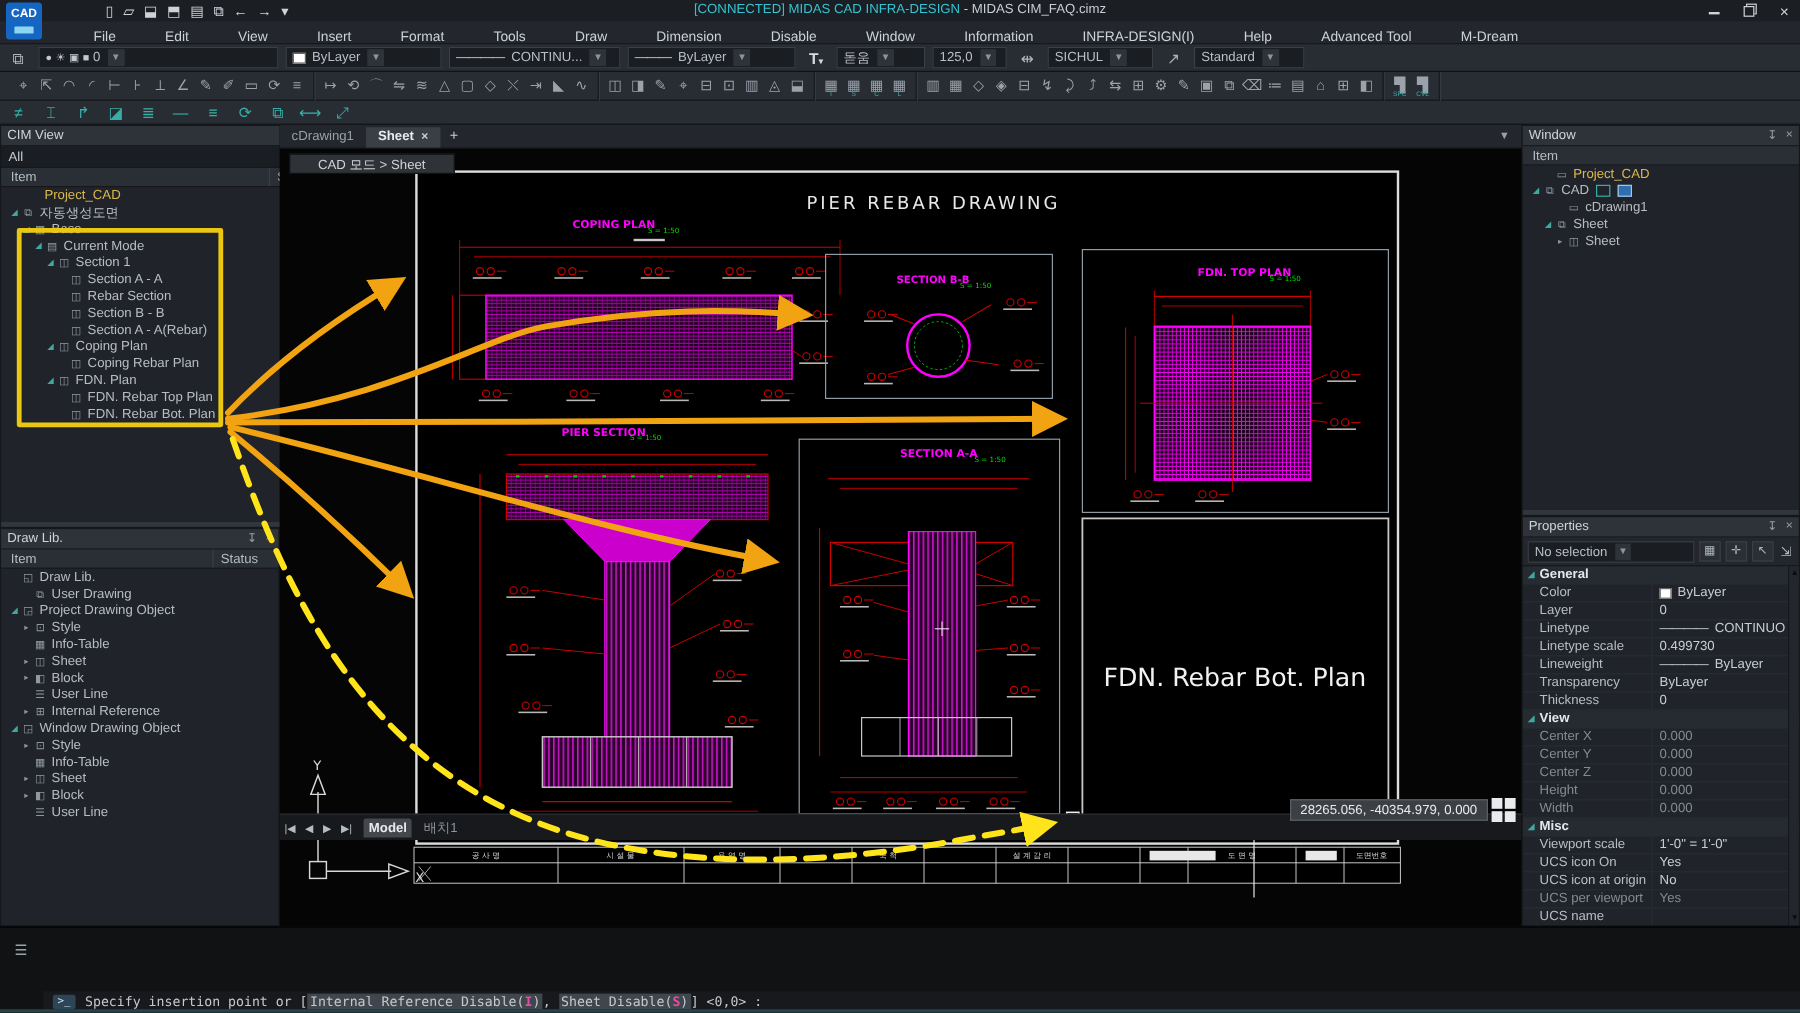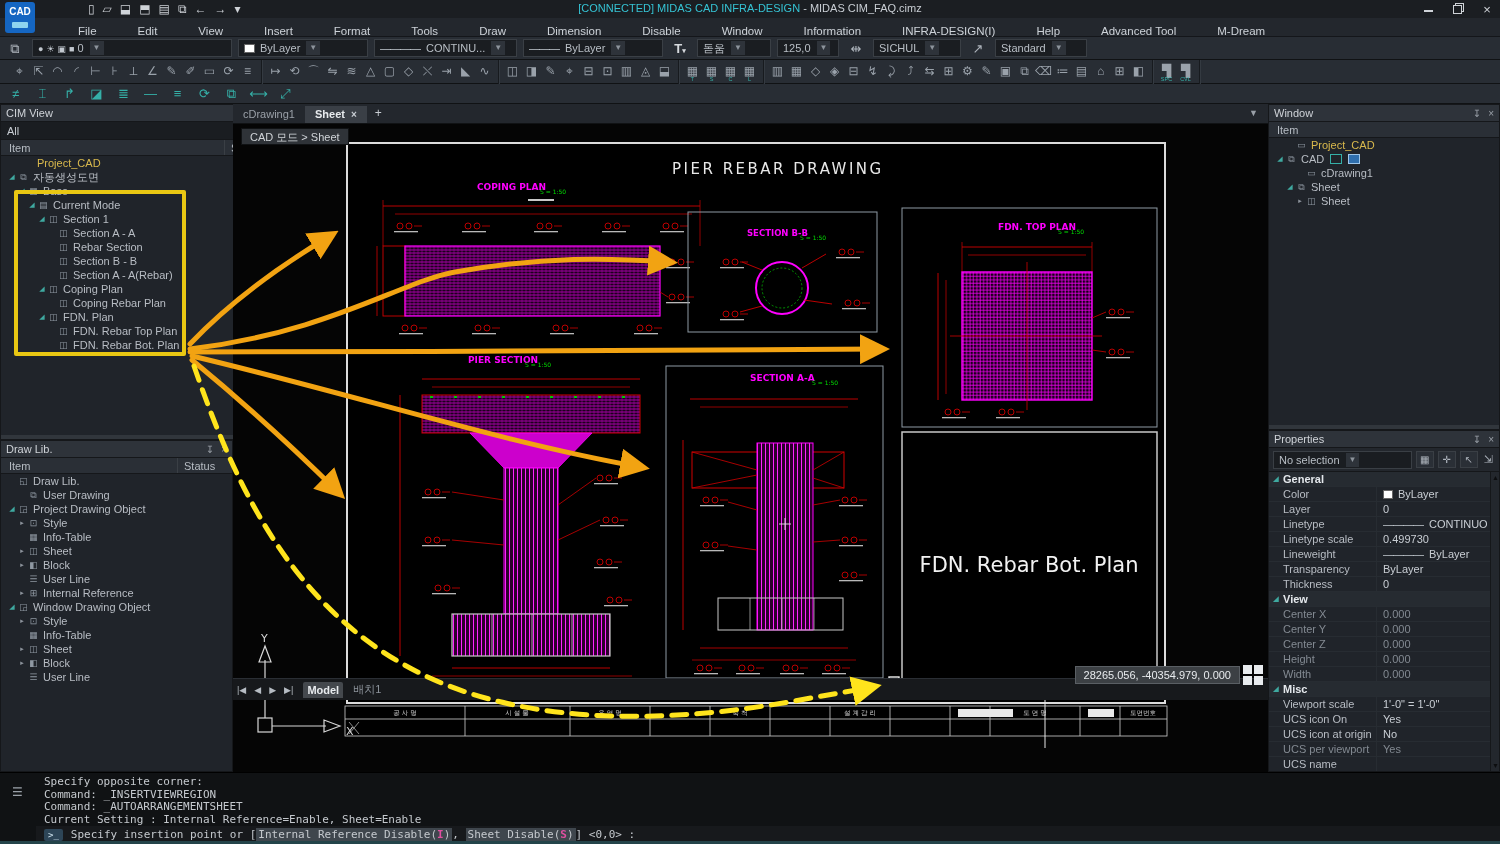--- a/index.html
+++ b/index.html
@@ -80,21 +80,21 @@
   #prop-scroll { position:absolute; right:0; top:41px; bottom:0; width:9px; background:#23272d; border-left:1px solid #15171a; }
   #prop-scroll .arr { position:absolute; left:1px; width:7px; color:#0c0d0f; font-size:7px; text-align:center; }
 
   
   #center { position:absolute; left:233px; top:104px; width:1035px; height:668px; background:#050505; }
   #doc-tabs { position:absolute; left:0; top:0; width:100%; height:20px; background:#23272d; border-bottom:1px solid #101214; display:flex; align-items:flex-end; }
   .dtab { padding:2px 10px 3px; font-size:11px; color:#9aa0a8; cursor:default; display:flex; gap:6px; align-items:center; }
   .dtab.active { background:#3a3f46; color:#e8ebee; font-weight:bold; }
   .dtab .x { font-size:10px; color:#c9ced4; }
   .dtab-plus { padding:2px 8px 3px; color:#c9ced4; font-size:12px; }
-  #breadcrumb { position:absolute; left:8px; top:24px; height:17px; background:#2f3338; border:1px solid #101214; color:#d0d4d8; padding:1px 8px; font-size:11px; z-index:6; }
+  #breadcrumb { position:absolute; left:8px; top:24px; height:17px; background:#2f3338; border:1px solid #101214; color:#d0d4d8; padding:1px 23px; font-size:11px; z-index:6; }
   #cv-dd { position:absolute; right:10px; top:4px; color:#9aa0a8; font-size:9px; z-index:6; }
   #coord-chip { position:absolute; right:28px; bottom:88px; background:#3c4044; border:1px solid #5a5f64; color:#e8ebee; font-size:11px; padding:2px 8px; z-index:7; }
   #grid-btn { position:absolute; right:4px; bottom:86px; width:22px; height:22px; z-index:7; display:grid; grid-template-columns:9px 9px; grid-gap:2px; padding:1px; }
   #grid-btn span { width:9px; height:9px; background:#e8ebee; }
   #model-bar { position:absolute; left:0; bottom:72px; width:100%; height:22px; background:#17191c; border-top:1px solid #2a2e34; display:flex; align-items:center; z-index:6; }
   .nav-ic { color:#b6bcc3; font-size:9px; padding:0 4px; }
   .mtab { margin-left:6px; padding:2px 4px; font-size:11px; color:#e8ebee; background:#44484d; font-weight:bold; border-radius:2px 2px 0 0; }
   .mtab2 { padding:2px 10px; font-size:11px; color:#8d949c; }
   #canvas-svg { position:absolute; left:0; top:20px; }
   svg text { font-family:"DejaVu Sans", sans-serif; }
@@ -926,25 +926,19 @@
       <path d="M192,356 C360,396 500,442 640,467" marker-end="url(#mO)"></path>
       <path d="M192,360 Q265,420 338,492" marker-end="url(#mO)"></path>
     </g>
     <path d="M194,366 C240,500 300,618 430,678 C540,728 680,722 800,700 C838,693 858,690 872,687" fill="none" stroke="#ffe41c" stroke-width="5" stroke-linecap="round" stroke-dasharray="15 10" marker-end="url(#mY)"></path>
   </svg>
 
   <div id="command">
     <div id="cmd-rail">
         <span class="h">☰</span>
       </div>
-    <div id="cmd-history">
-        <div>Specify opposite corner:</div>
-        <div>Command:  _INSERTVIEWREGION</div>
-        <div>Command:  _AUTOARRANGEMENTSHEET</div>
-        <div>Current Setting : Internal Reference=Enable, Sheet=Enable</div>
-      </div>
     <div id="cmd-prompt">
       <span class="chip">&gt;_</span>
       <span><span>Specify insertion point or [</span><span class="hl"><span>Internal Reference Disable(</span><span class="k">I</span><span>)</span></span><span>, </span><span class="hl"><span>Sheet Disable(</span><span class="k">S</span><span>)</span></span><span>] &lt;0,0&gt; :</span></span>
     </div>
     <div id="cmd-bottom"></div>
   </div>
 </div>
 
 </body></html>

